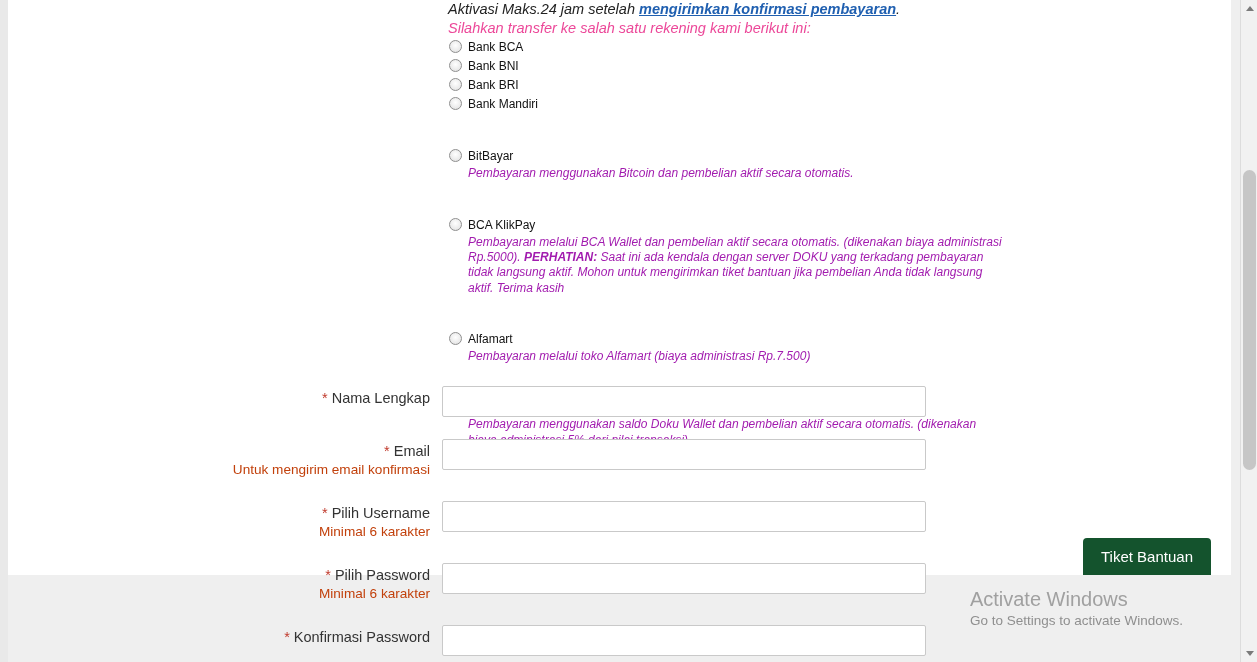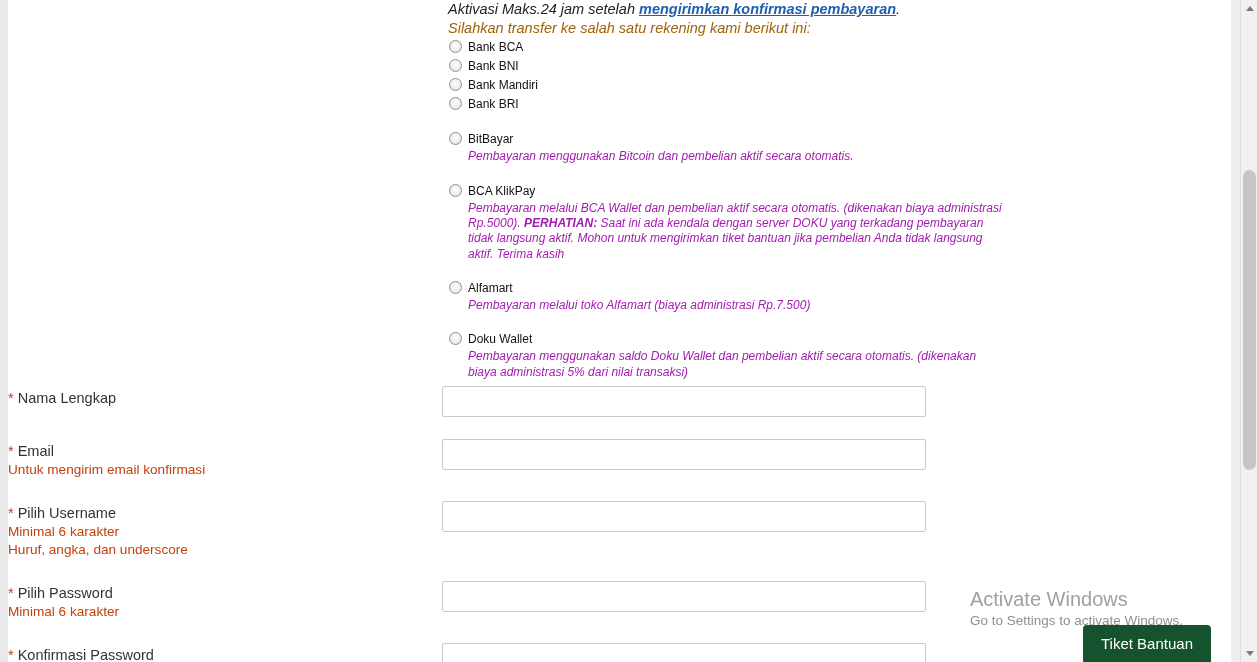--- a/index.html
+++ b/index.html
@@ -16,21 +16,21 @@
     height: 662px;
     background: #efefef;
     overflow: hidden;
   }
   
   .sheet {
     position: absolute;
     left: 8px;
     top: 0;
     width: 1223px;
-    height: 662px;
+    height: 575px;
     background: #ffffff;
   }
   
   .payblock {
     position: absolute;
     left: 440px;
     top: 0;
     width: 560px;
   }
   .toprow {
@@ -42,28 +42,28 @@
   }
   .toprow .link {
     color: #1f5fb0;
     text-decoration: underline;
     font-style: italic;
     font-weight: bold;
   }
   .subtitle {
     font-size: 14.5px;
     font-style: italic;
-    color: #a16207;
+    color: #ec4899;
     margin-top: 1px;
     line-height: 1.25;
   }
   .opt {
     position: relative;
     padding-left: 20px;
-    margin-top: 3px;
+    margin-top: 20px;
   }
   .opt .radio {
     position: absolute;
     left: 1px;
     top: 3px;
     width: 13px;
     height: 13px;
     border-radius: 50%;
     border: 1px solid #8f8f8f;
     background: radial-gradient(circle at 50% 40%, #ffffff 0%, #e8e8e8 70%, #d3d3d3 100%);
@@ -95,21 +95,21 @@
     top: 386px;
     width: 1223px;
   }
   .frow {
     display: flex;
     align-items: flex-start;
     margin-bottom: 22px;
   }
   .flabel {
     width: 434px;
-    text-align: left;
+    text-align: right;
     padding-right: 12px;
     font-size: 14.5px;
     color: #333;
     line-height: 1.32;
     padding-top: 3px;
   }
   .flabel .star { color: #c0392b; }
   .flabel .main { color: #333; }
   .flabel .hint { display: block; color: #c2410c; font-size: 13.6px; }
   .finput {
@@ -208,25 +208,25 @@
         <div class="opt">
           <span class="radio"></span>
           <span class="name">Bank BCA</span>
         </div>
         <div class="opt">
           <span class="radio"></span>
           <span class="name">Bank BNI</span>
         </div>
         <div class="opt">
           <span class="radio"></span>
-          <span class="name">Bank Mandiri</span>
+          <span class="name">Bank BRI</span>
         </div>
         <div class="opt">
           <span class="radio"></span>
-          <span class="name">Bank BRI</span>
+          <span class="name">Bank Mandiri</span>
         </div>
       </div>
 
       <div class="group-gap"></div>
 
       <div class="opt">
         <span class="radio"></span>
         <span class="name">BitBayar</span>
         <div class="desc">Pembayaran menggunakan Bitcoin dan pembelian aktif secara otomatis.</div>
       </div>
@@ -270,21 +270,20 @@
           <span class="star">*</span><span class="main"> Email</span>
           <span class="hint">Untuk mengirim email konfirmasi</span>
         </div>
         <input class="finput" type="text" placeholder="" style="">
       </div>
 
       <div class="frow">
         <div class="flabel">
           <span class="star">*</span><span class="main"> Pilih Username</span>
           <span class="hint">Minimal 6 karakter</span>
-          <span class="hint">Huruf, angka, dan underscore</span>
         </div>
         <input class="finput" type="text" placeholder="" style="">
       </div>
 
       <div class="frow">
         <div class="flabel">
           <span class="star">*</span><span class="main"> Pilih Password</span>
           <span class="hint">Minimal 6 karakter</span>
         </div>
         <input class="finput" type="password" placeholder="" style="">

